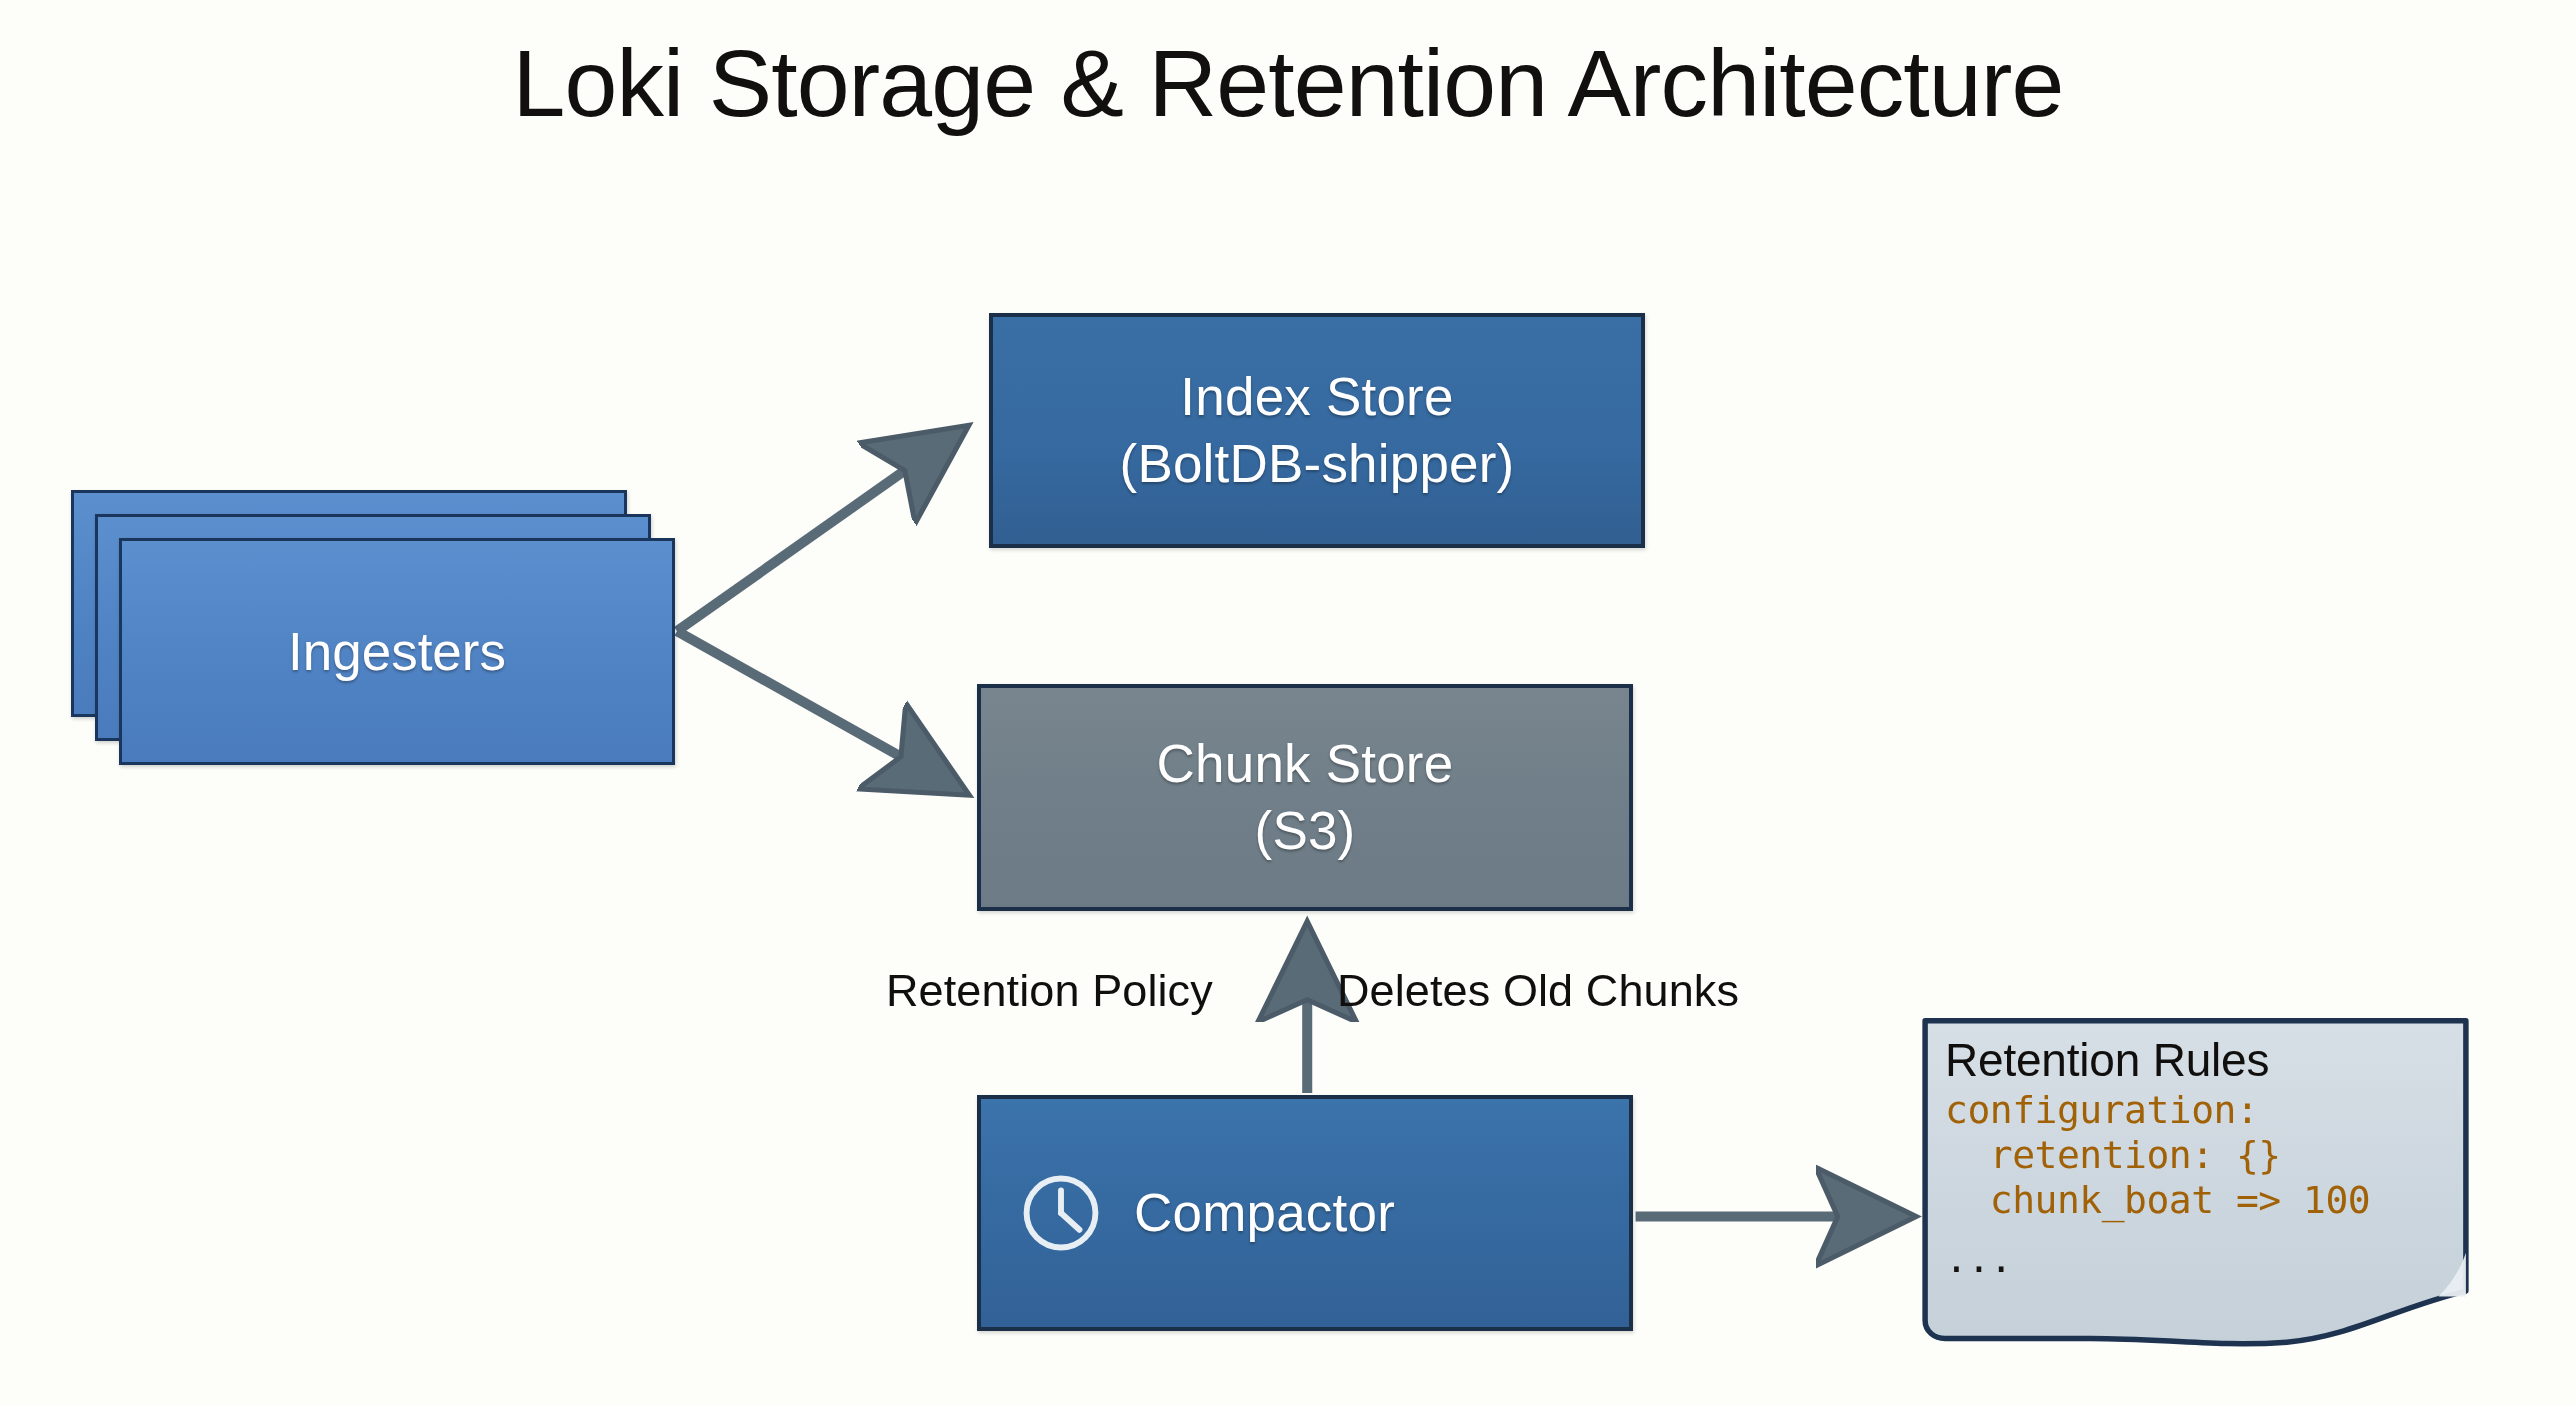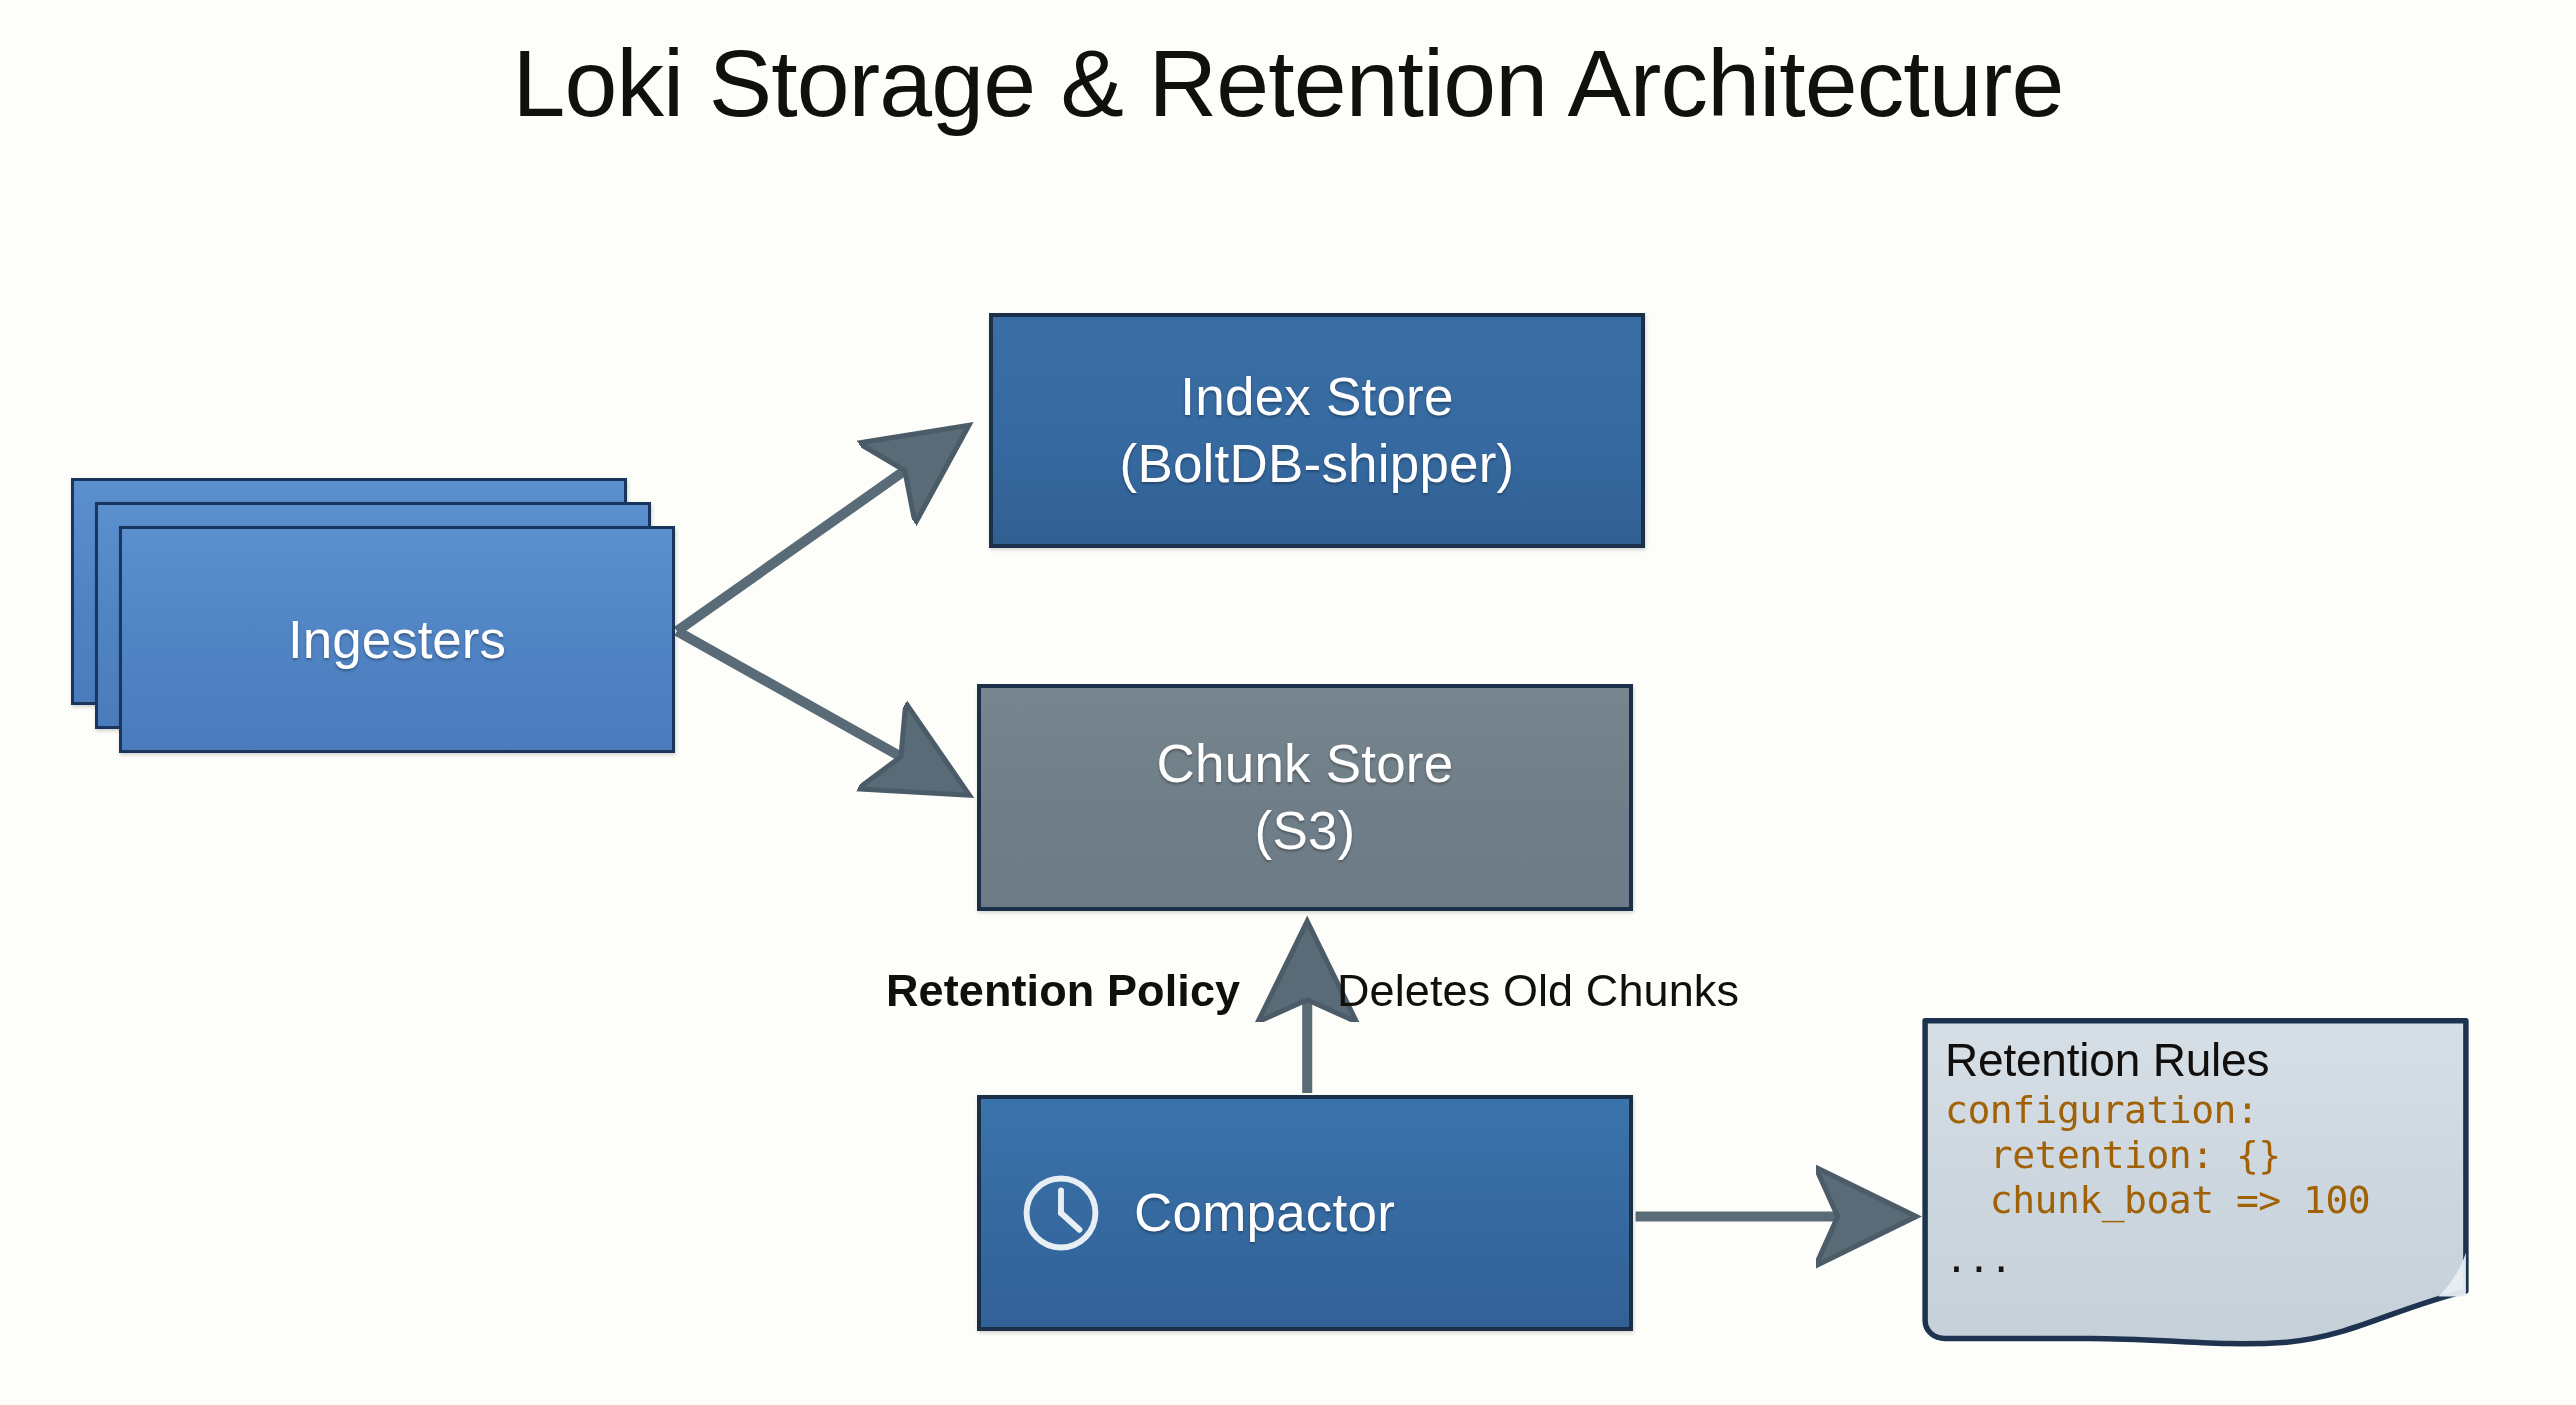--- a/index.html
+++ b/index.html
@@ -57,20 +57,21 @@
     height: 274px;
   }
   .stack-sheet {
     position: absolute;
     box-sizing: border-box;
     width: 556px;
     height: 227px;
     background: linear-gradient(180deg, #5b8fce 0%, #5083c3 55%, #4a7cbd 100%);
     border: 3.7px solid #1b365c;
     box-shadow: 0.9px 1.8px 3.7px rgba(0,0,0,0.18);
+    margin-top: 12px;
   }
   #ingesters-sheet-back  { left: 0px;  top: 0px;  }
   #ingesters-sheet-mid   { left: 24px; top: 24px; }
   #ingesters-sheet-front { left: 48px; top: 48px;
      display:flex; align-items:center; justify-content:center; }
   #ingesters-sheet-front .node-text {
     color:#ffffff; font-size:53px; text-shadow:0 1.8px 2.7px rgba(0,0,0,0.30);
   }
 
   
@@ -103,21 +104,21 @@
   #clock-icon { width: 84px; height: 84px; flex: 0 0 84px; display:block; }
 
   
   .edge-label {
     position: absolute;
     font-size: 45px;
     color: #100f0e;
     white-space: nowrap;
     letter-spacing: 0.1px;
   }
-  #label-retention-policy { left: 886px; top: 965px; font-weight: bold; }
+  #label-retention-policy { left: 886px; top: 965px; }
   #label-deletes-old-chunks { left: 1337px; top: 965px; }
 
   
   #retention-note {
     position: absolute;
     left: 1921px;
     top: 1017px;
     width: 549px;
     height: 338px;
   }

